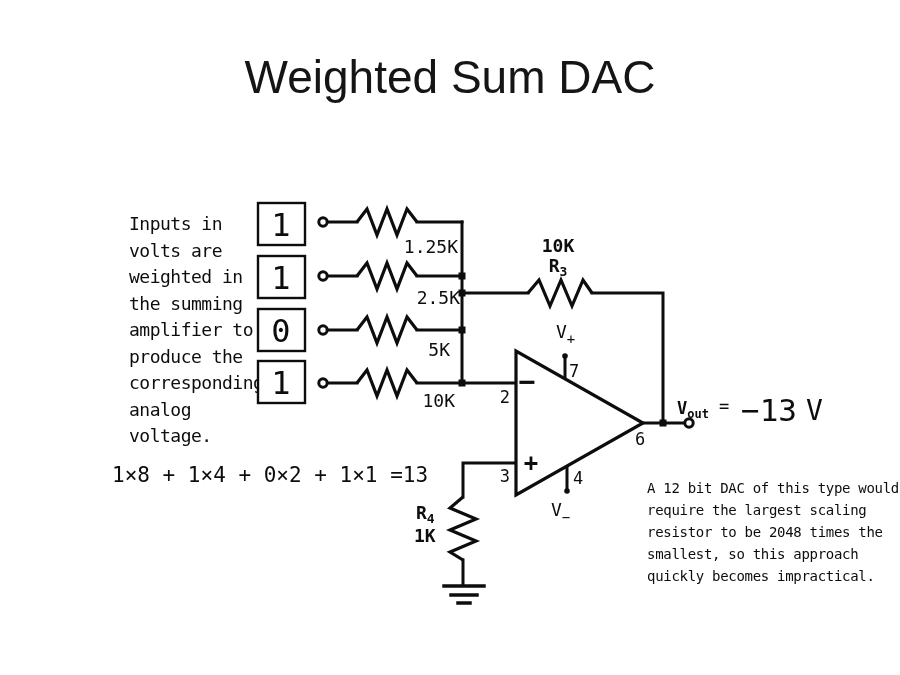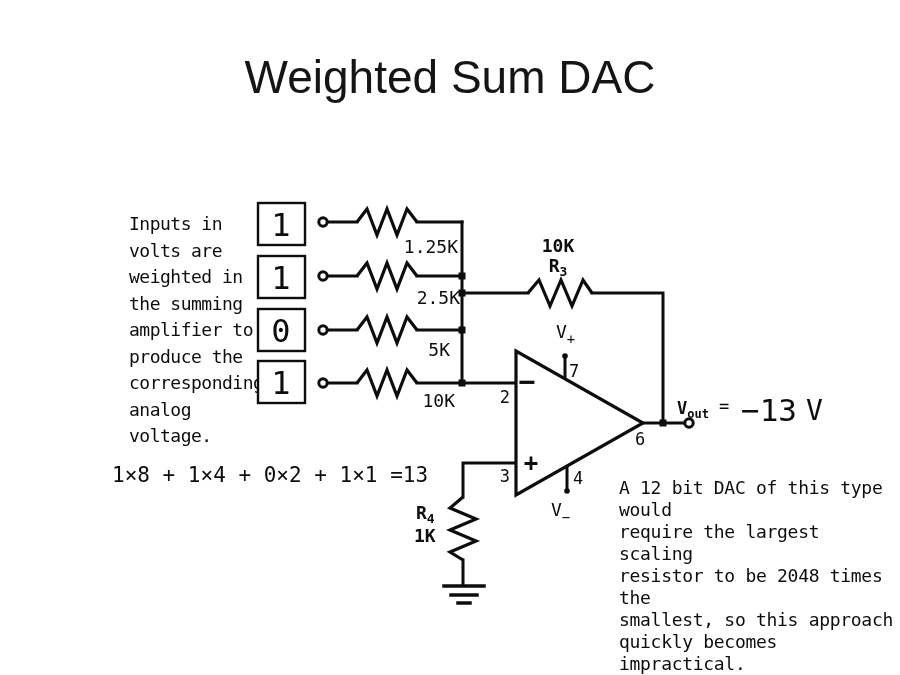--- a/index.html
+++ b/index.html
@@ -6,21 +6,21 @@
   body{width:900px;height:675px;background:#ffffff;overflow:hidden;}
   .slide{position:relative;width:900px;height:675px;background:#ffffff;
          font-family:"Liberation Sans",sans-serif;color:#0d0d0d;}
   .title{position:absolute;top:50px;left:0;width:900px;text-align:center;
          font-size:46px;font-weight:400;color:#151515;letter-spacing:0px;}
   .mono{font-family:"DejaVu Sans Mono",monospace;color:#0d0d0d;}
   .note-left{position:absolute;left:106px;top:211px;font-size:18px;line-height:26.5px;
              white-space:pre-line;letter-spacing:-0.5px;margin-left:23px;}
   .note-right{position:absolute;left:690px;top:213px;font-size:17px;line-height:27px;
               white-space:pre-line;letter-spacing:-0.5px;}
-  .note-bottom{position:absolute;left:619px;top:477px;font-size:18px;line-height:22px;
+  .note-bottom{position:absolute;left:647px;top:477px;font-size:14px;line-height:22px;
                white-space:pre-line;letter-spacing:-0.3px;}
   .formula{position:absolute;left:112px;top:463px;font-size:21px;letter-spacing:0px;}
   svg{position:absolute;left:0;top:0;}
   svg text{font-family:"DejaVu Sans Mono",monospace;fill:#0d0d0d;}
 </style>
 </head>
 <body>
 
 <div class="slide">
 

